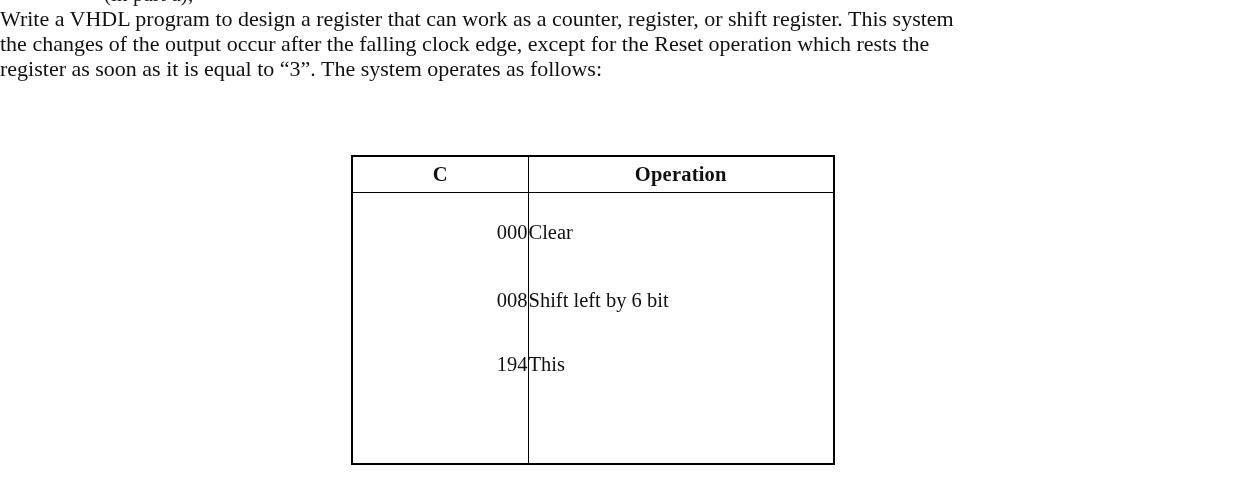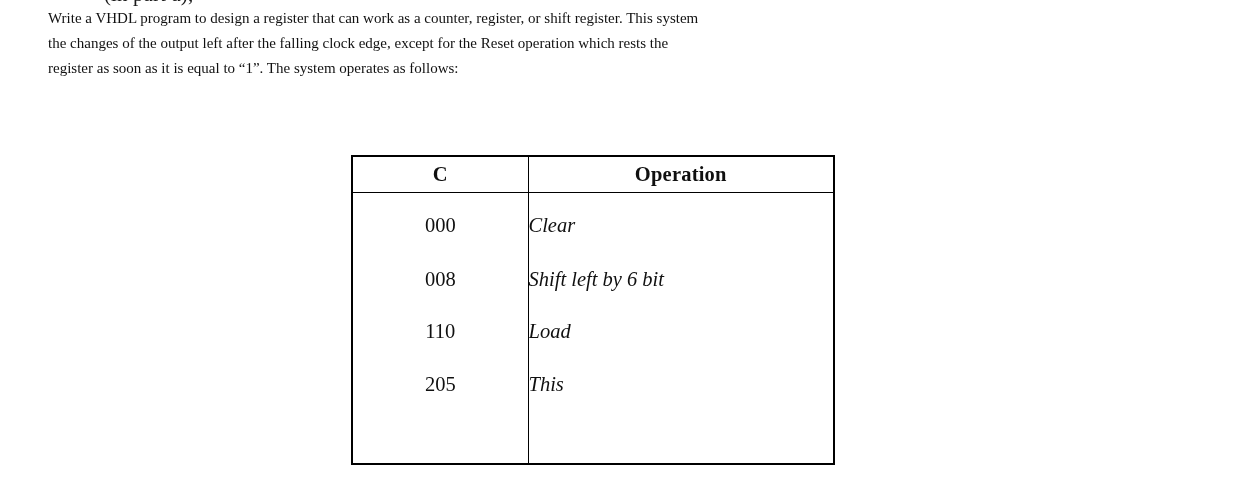--- a/index.html
+++ b/index.html
@@ -28,25 +28,24 @@
     white-space: nowrap;
     letter-spacing: 0.1px;
   }
 
   
   .problem-statement {
     position: absolute;
     top: 6px;
     left: 0px;
     width: 1186px;
-    font-size: 15px;
+    font-size: 22px;
     line-height: 25.2px;
     text-align: left;
     color: #111111;
-    margin-left: 48px;
   }
   .problem-statement .pline {
     display: block;
     white-space: nowrap;
   }
 
   
   .op-table-wrap {
     position: absolute;
     left: 351px;
@@ -85,41 +84,40 @@
     border-bottom: none;
     padding: 0;
     height: 30px;
     vertical-align: middle;
     line-height: 30px;
   }
   table.op-table tbody tr:first-child td {
     padding-top: 4px;
   }
   td.cell-c {
-    text-align: center;
+    text-align: right;
     margin-left: 29px;
   }
   td.cell-op {
     text-align: left;
     padding-left: 10px;
-    font-style: italic;
   }
   tr.spacer-row td {
     height: 40px;
   }
 </style>
 </head>
 <body>
 
 <div class="clipped-line">(in part a),</div>
 
 <div class="problem-statement">
   <span class="pline">Write a VHDL program to design a register that can work as a counter, register, or shift register. This system</span>
-  <span class="pline">the changes of the output left after the falling clock edge, except for the Reset operation which rests the</span>
-  <span class="pline">register as soon as it is equal to “1”. The system operates as follows:</span>
+  <span class="pline">the changes of the output occur after the falling clock edge, except for the Reset operation which rests the</span>
+  <span class="pline">register as soon as it is equal to “3”. The system operates as follows:</span>
 </div>
 
 <div class="op-table-wrap">
   <table class="op-table">
     <colgroup>
       <col class="col-c">
       <col class="col-op">
     </colgroup>
     <thead>
       <tr>
@@ -130,25 +128,21 @@
     <tbody>
       <tr>
         <td class="cell-c">000</td>
         <td class="cell-op">Clear</td>
       </tr>
       <tr>
         <td class="cell-c">008</td>
         <td class="cell-op">Shift left by 6 bit</td>
       </tr>
       <tr>
-        <td class="cell-c">110</td>
-        <td class="cell-op">Load</td>
-      </tr>
-      <tr>
-        <td class="cell-c">205</td>
+        <td class="cell-c">194</td>
         <td class="cell-op">This</td>
       </tr>
       <tr class="spacer-row">
         <td class="cell-c">&nbsp;</td>
         <td class="cell-op">&nbsp;</td>
       </tr>
     </tbody>
   </table>
 </div>
 

